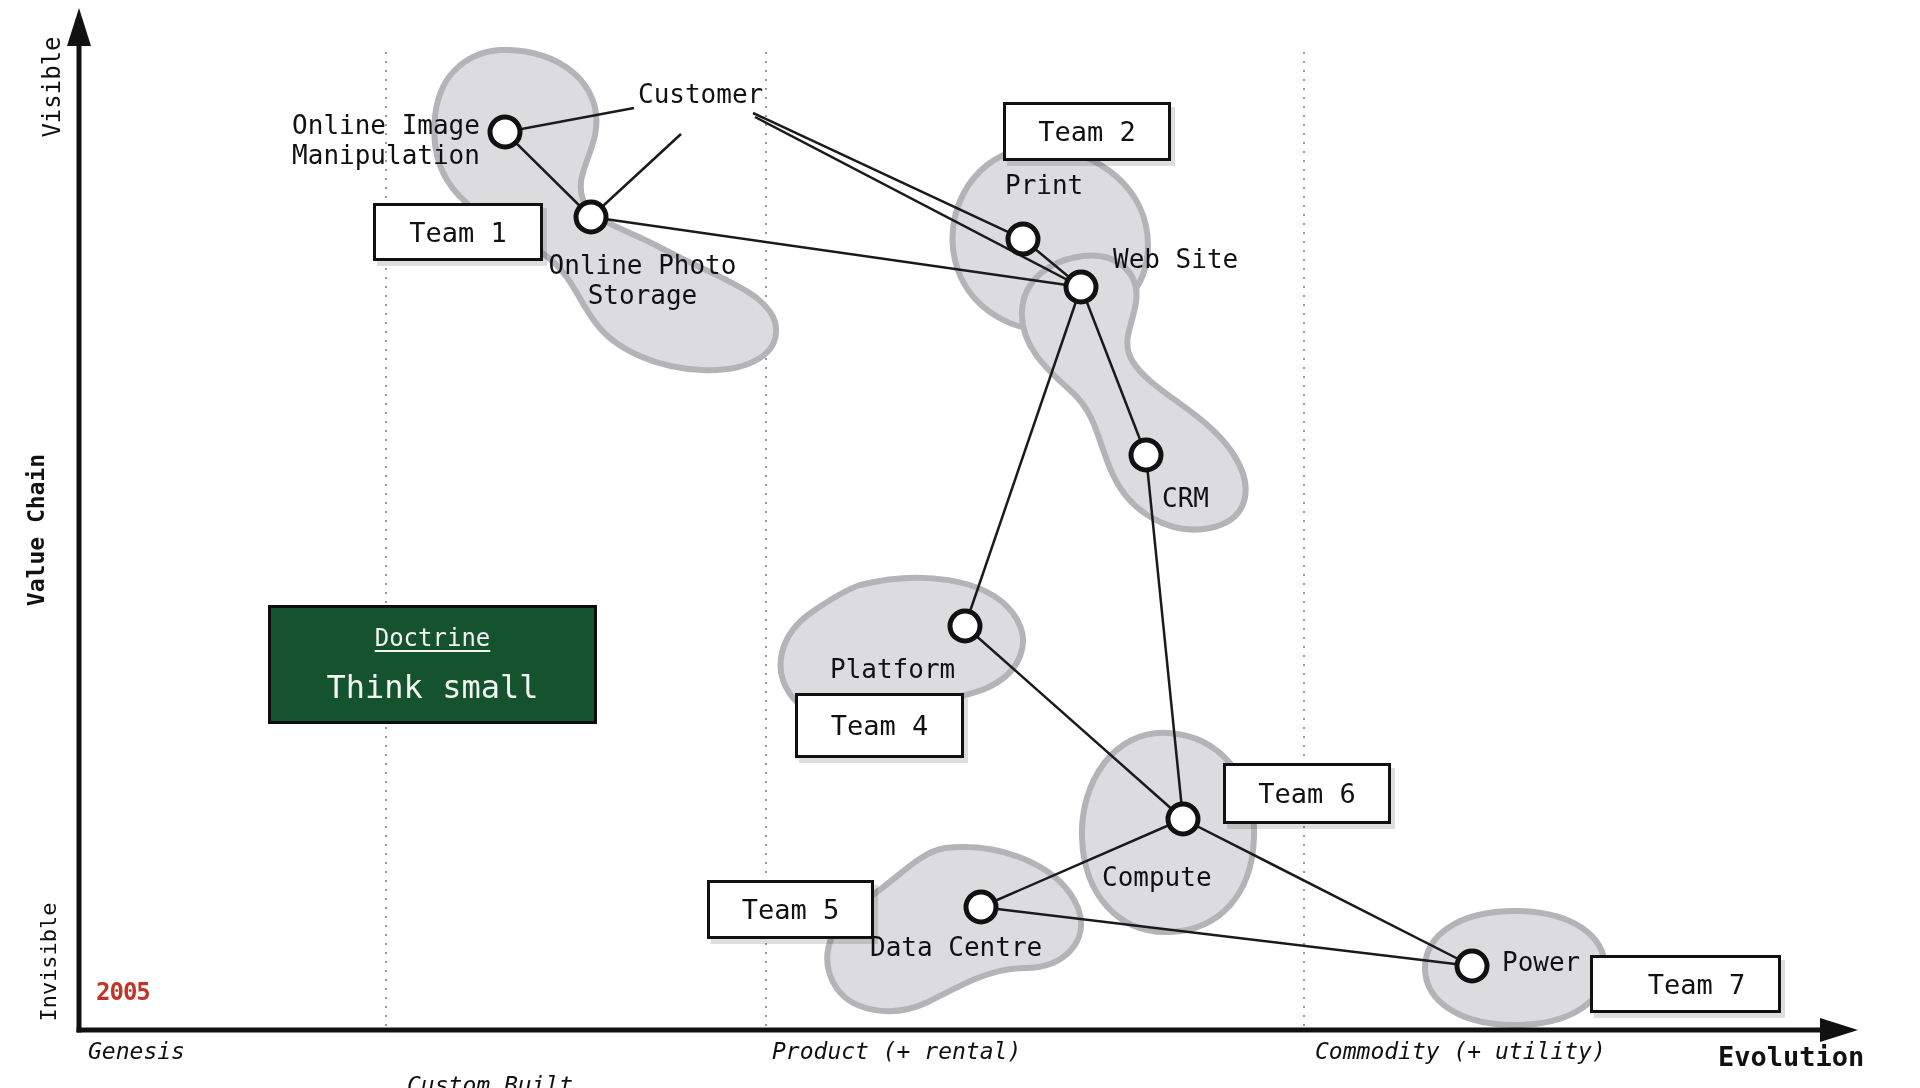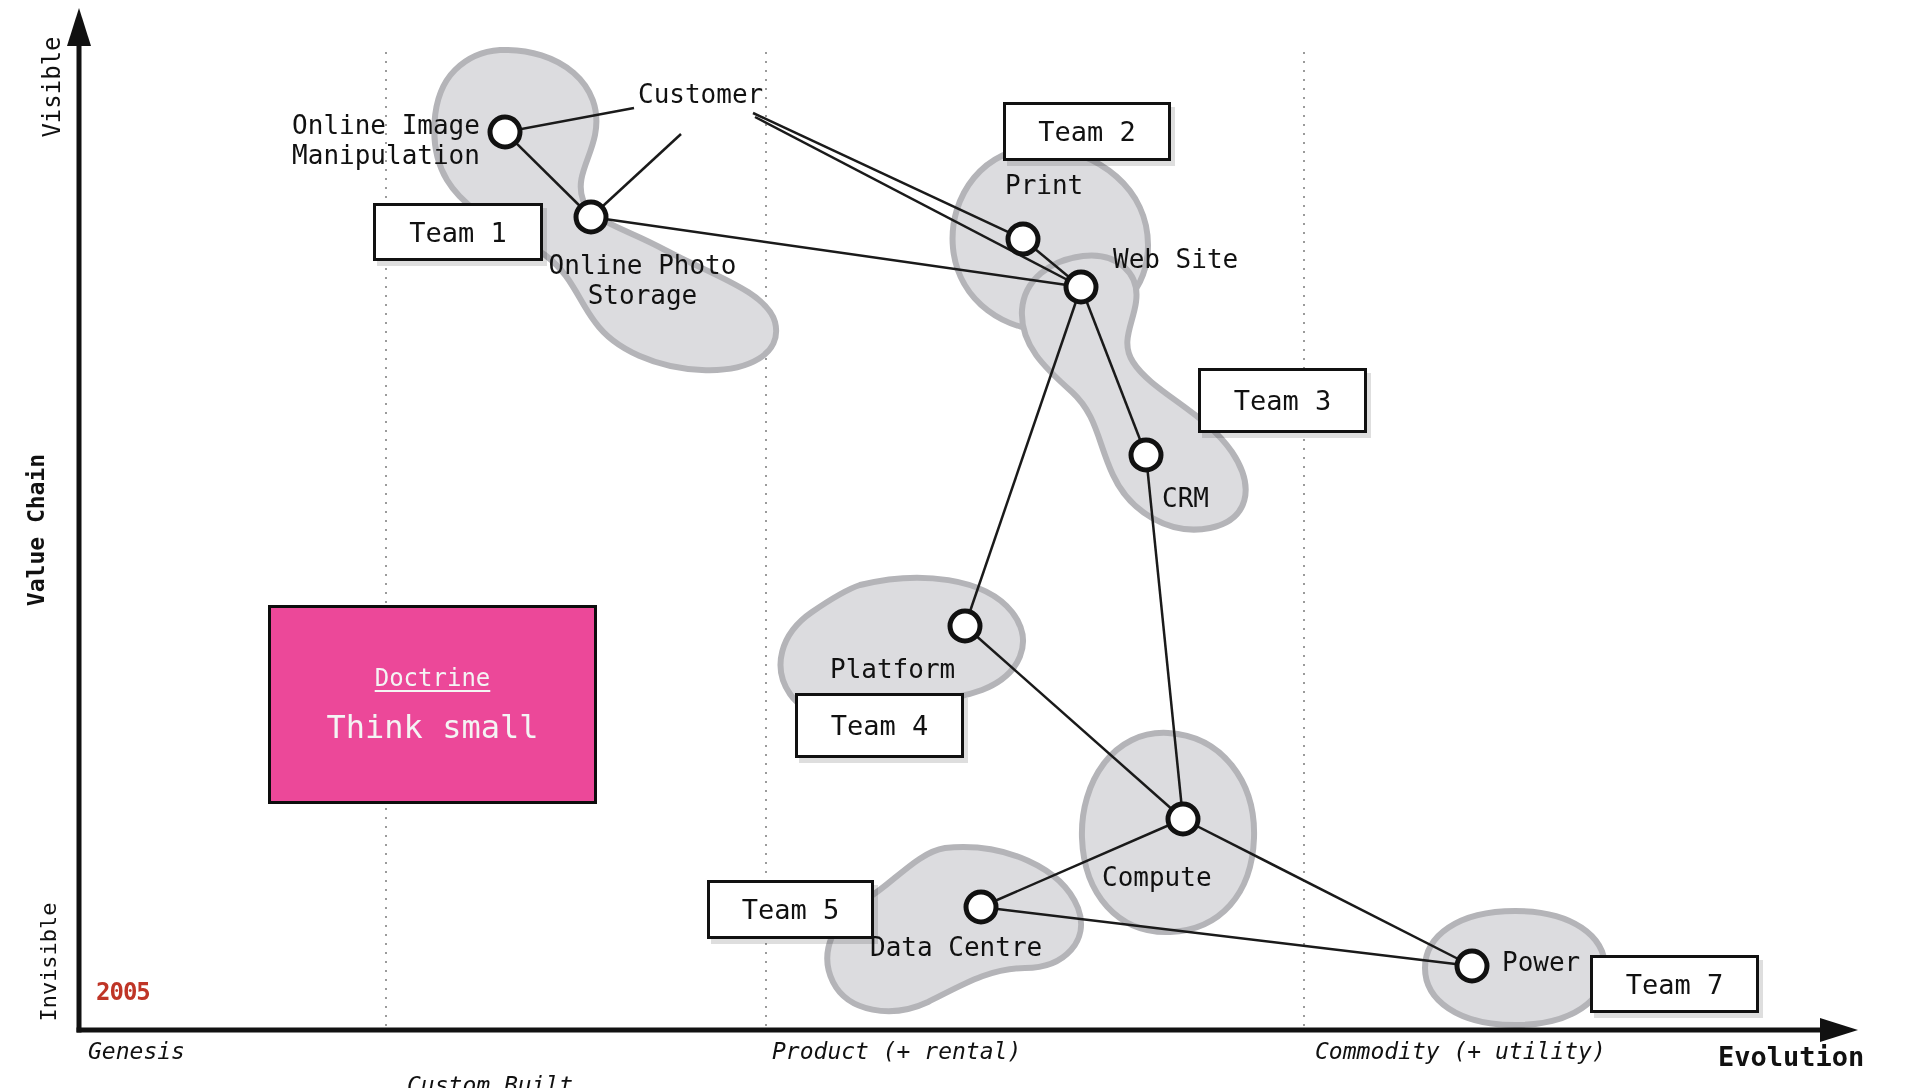--- a/index.html
+++ b/index.html
@@ -36,22 +36,22 @@
     position:absolute; font-style:italic; font-size:23px; white-space:nowrap;
   }
   #evolution-label {
     position:absolute; font-weight:bold; font-size:27px; white-space:nowrap;
   }
   #year-label {
     position:absolute; left:96px; top:978px;
     font-size:24px; font-weight:bold; color:#bf3527; letter-spacing:-1px;
   }
   #doctrine-box {
-    position:absolute; left:268px; top:605px; width:329px; height:199px;
-    background:#ec4899; border:3px solid #0d0d0d; box-sizing:border-box;
+    position:absolute; left:268px; top:605px; width:329px; height:119px;
+    background:#14532d; border:3px solid #0d0d0d; box-sizing:border-box;
     color:#f4f4f4; display:flex; flex-direction:column;
     align-items:center; justify-content:center;
   }
   #doctrine-heading { font-size:24px; text-decoration:underline; text-underline-offset:4px; }
   #doctrine-text    { font-size:32px; margin-top:16px;text-align:center; }
 </style>
 </head>
 <body>
 
 <div id="map">
@@ -148,23 +148,23 @@
   <div class="nodelabel" style="left:1005px; top:170px;">Print</div>
   <div class="nodelabel" style="left:1113px; top:244px;">Web Site</div>
   <div class="nodelabel" style="left:1162px; top:483px;">CRM</div>
   <div class="nodelabel" style="left:830px;  top:654px;">Platform</div>
   <div class="nodelabel" style="left:1102px; top:862px;">Compute</div>
   <div class="nodelabel" style="left:870px;  top:932px;">Data Centre</div>
   <div class="nodelabel" style="left:1502px; top:947px;">Power</div>
 
   <div class="teambox" style="left:373px;  top:203px; width:164px; height:52px;">Team 1</div>
   <div class="teambox" style="left:1003px; top:102px; width:162px; height:53px;">Team 2</div>
-  <div class="teambox" style="left:1198px; top:368px; width:163px; height:59px;">Team 3</div>
   <div class="teambox" style="left:795px;  top:693px; width:163px; height:59px;">Team 4</div>
   <div class="teambox" style="left:707px;  top:880px; width:161px; height:53px;">Team 5</div>
-  <div class="teambox" style="left:1590px; top:955px; width:163px; height:52px;">Team 7</div>
+  <div class="teambox" style="left:1223px; top:763px; width:162px; height:55px;">Team 6</div>
+  <div class="teambox" style="left:1590px; top:955px; width:163px; height:52px;padding-left:22px;">Team 7</div>
 
   <div id="doctrine-box">
     <div id="doctrine-heading">Doctrine</div>
     <div id="doctrine-text">Think small</div>
   </div>
 
 </div>
 
 </body></html>

